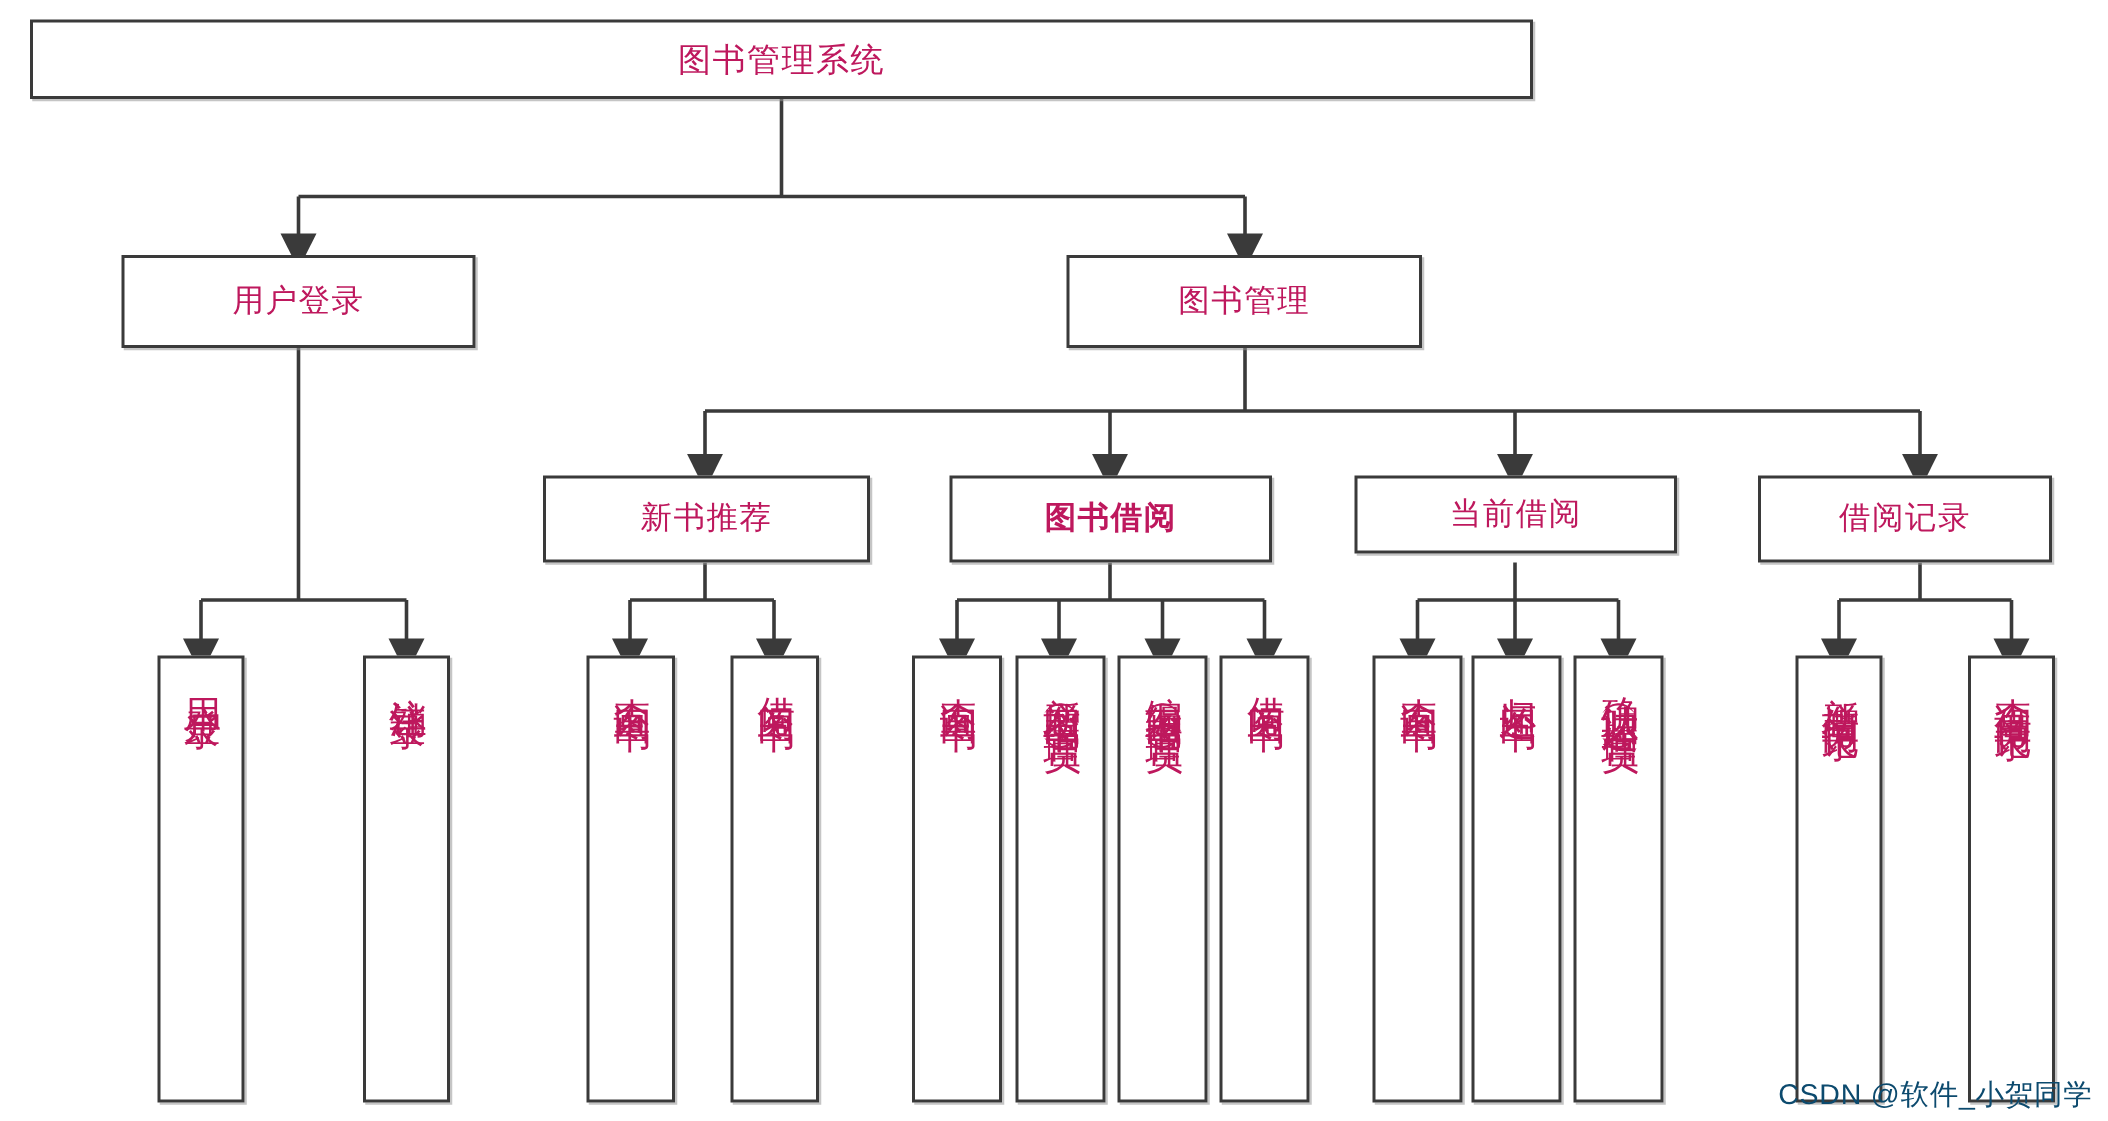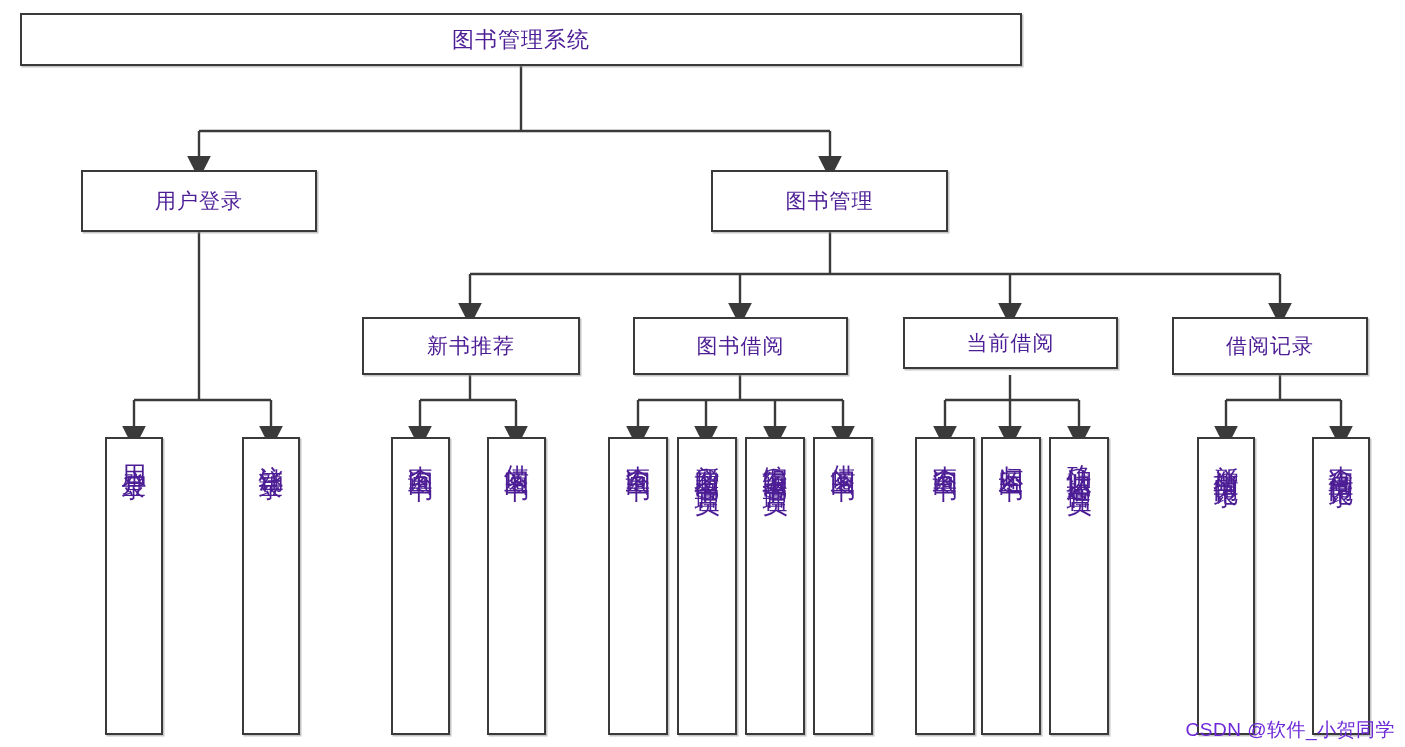--- a/index.html
+++ b/index.html
@@ -14,21 +14,21 @@
 
   svg#wires{position:absolute;left:0;top:0;width:1405px;height:747px;pointer-events:none;}
 
   .node{
     position:absolute;
     box-sizing:border-box;
     background:#ffffff;
     border:2px solid #3a3a3a;
     box-shadow:1.5px 1.5px 0 rgba(150,150,150,.55);
     display:flex;align-items:center;justify-content:center;
-    color:#4c1d95;
+    color:#be185d;
     z-index:2;
   }
   .node .lbl{
     display:block;
     text-align:center;
     line-height:1.18;
     white-space:nowrap;
     letter-spacing:1px;
   }
   
@@ -44,21 +44,21 @@
     line-height:1.0;
     letter-spacing:4px;
     white-space:normal;
     max-height:288px;
   }
 
   .watermark{
     position:absolute;
     right:10px;bottom:4px;
     font-size:19px;
-    color:#6d28d9;
+    color:#0c4a6e;
     letter-spacing:.5px;
     z-index:5;
     white-space:nowrap;
     font-family:"Liberation Sans","DejaVu Sans",sans-serif;
   }
 </style>
 </head>
 <body>
 
 <div id="canvas">
@@ -122,21 +122,21 @@
   </div>
 
   <div class="node h" style="left:362px;top:317px;width:218px;height:58px;">
     <span class="lbl">新书推荐</span>
   </div>
 
   <div class="node h" style="left:711px;top:170px;width:237px;height:62px;">
     <span class="lbl">图书管理</span>
   </div>
 
-  <div class="node h" style="left:633px;top:317px;width:215px;height:58px;">
+  <div class="node h" style="left:633px;top:317px;width:215px;height:58px;font-weight:bold;">
     <span class="lbl">图书借阅</span>
   </div>
 
   <div class="node h" style="left:903px;top:317px;width:215px;height:52px;">
     <span class="lbl">当前借阅</span>
   </div>
 
   <div class="node h" style="left:1172px;top:317px;width:196px;height:58px;">
     <span class="lbl">借阅记录</span>
   </div>

